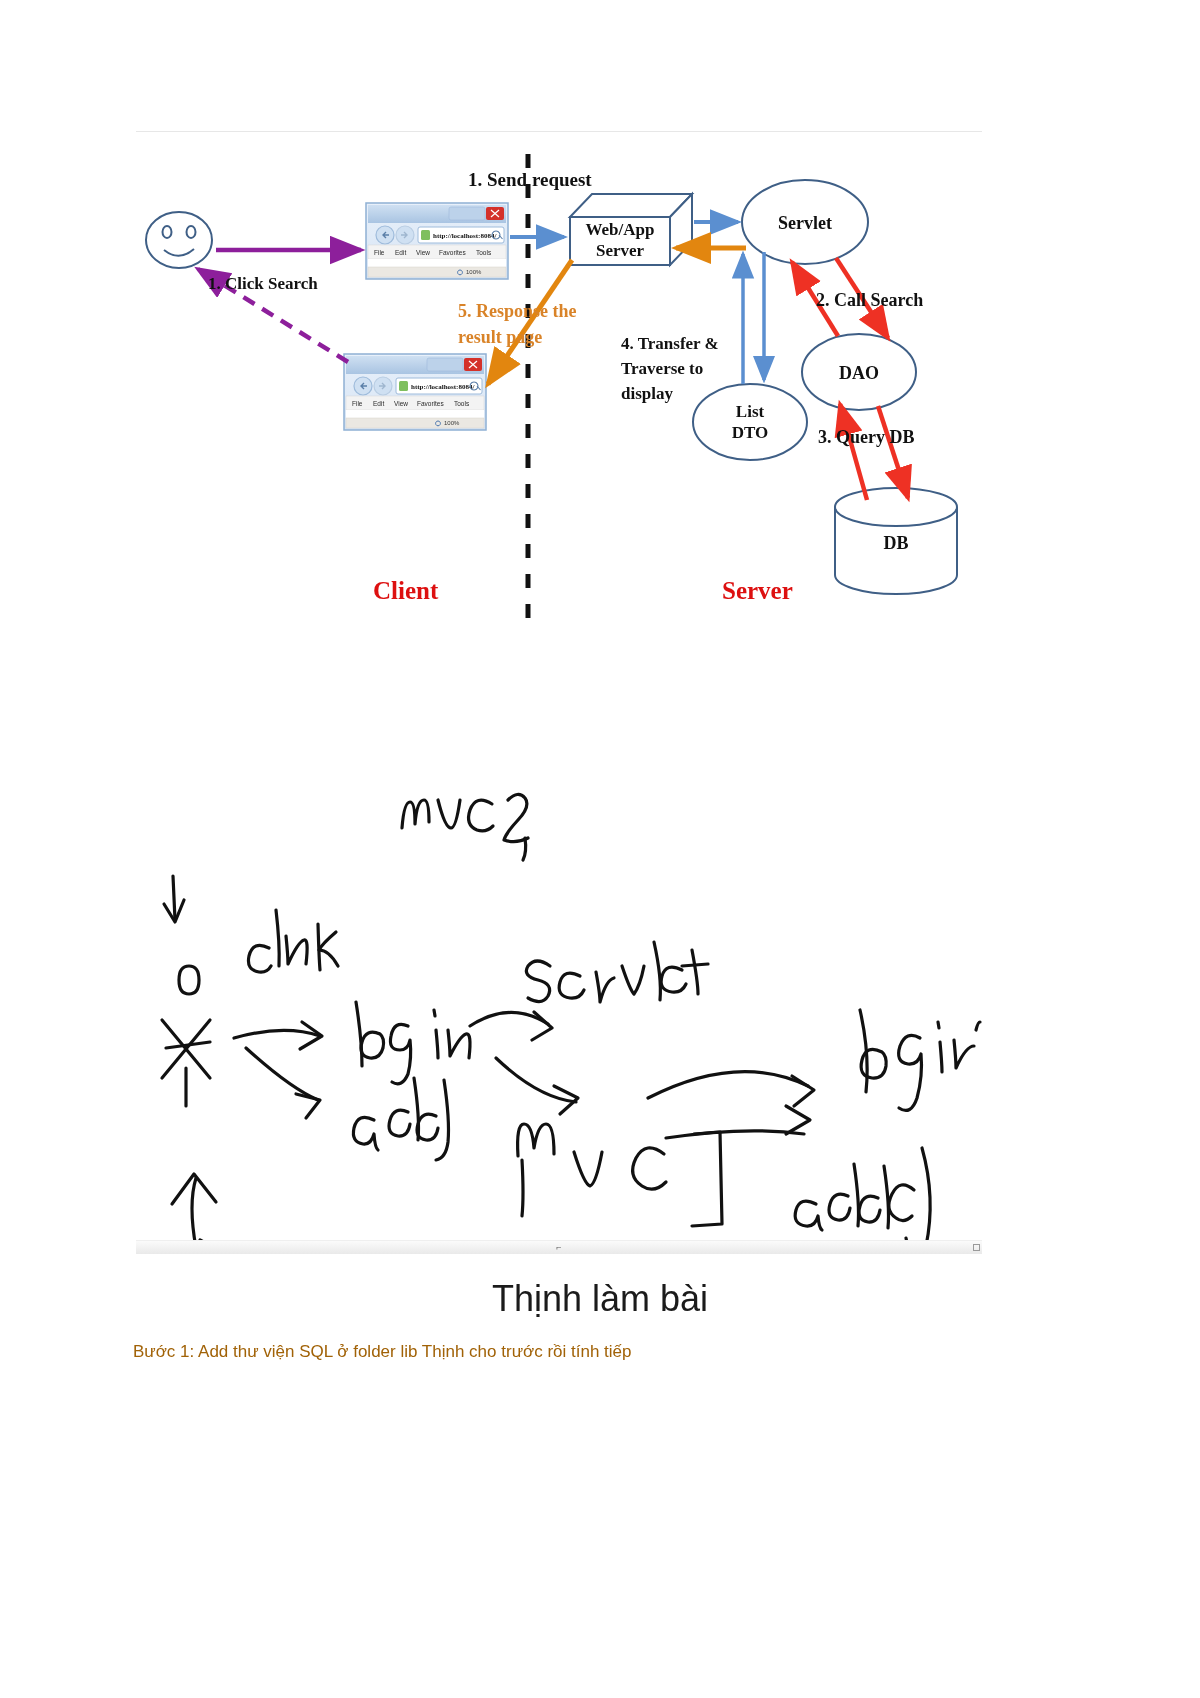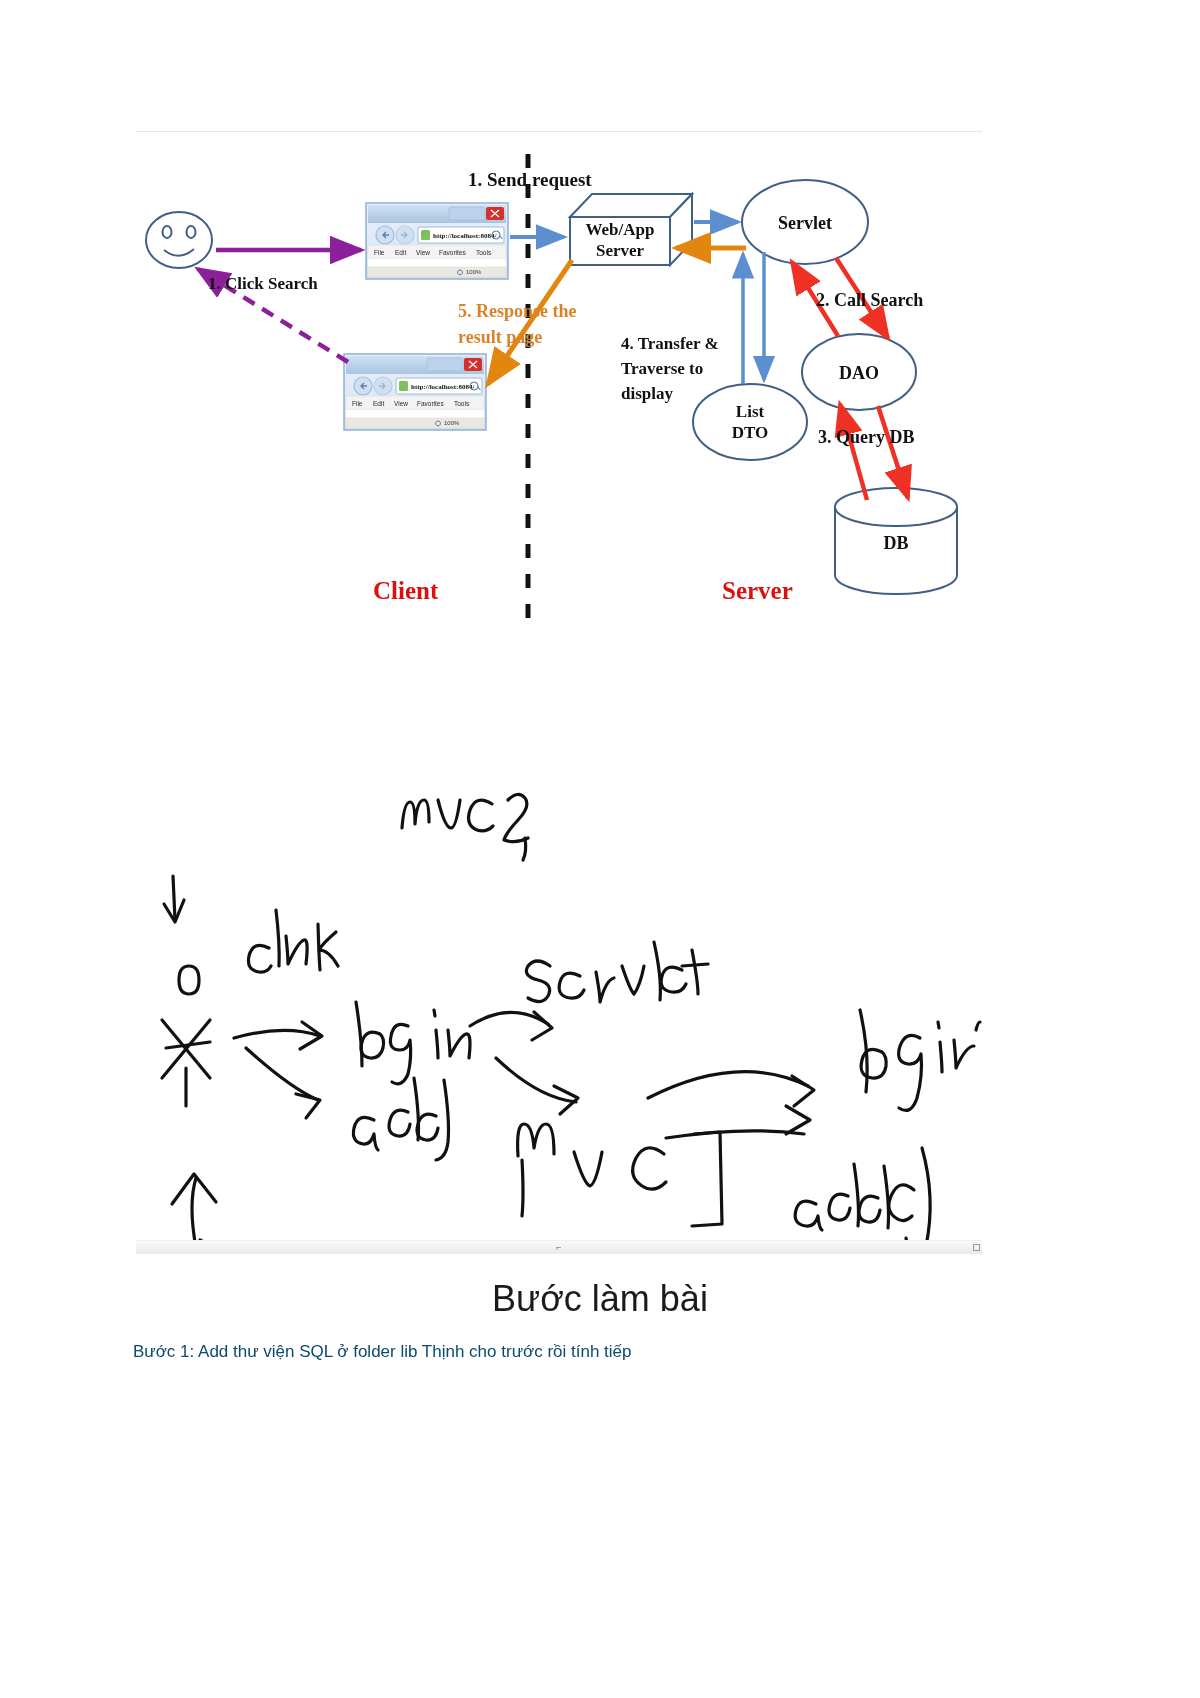--- a/index.html
+++ b/index.html
@@ -87,21 +87,21 @@
     color: #1b1b1b;
     letter-spacing: 0px;
   }
   #doc-paragraph {
     position: absolute;
     left: 133px;
     top: 1342px;
     width: 900px;
     font-family: "Liberation Sans", sans-serif;
     font-size: 17px;
-    color: #0c4a6e;
+    color: #a16207;
   }
 </style>
 </head>
 <body>
 
 <div id="figure1">
   <svg width="846" height="515" viewBox="0 0 846 515" xmlns="http://www.w3.org/2000/svg">
     <defs>
       <marker id="ar-blue" markerWidth="9" markerHeight="9" refX="7" refY="3.2" orient="auto">
         <path d="M0,0 L8,3.2 L0,6.4 z" fill="#5b8fd0"></path>
@@ -425,14 +425,14 @@
 
     </g>
   </svg>
 </div>
 
 <div id="figure2-strip">
   <span class="marker">⌐</span>
   <span class="corner"></span>
 </div>
 
-<div id="doc-heading">Bước làm bài</div>
+<div id="doc-heading">Thịnh làm bài</div>
 <div id="doc-paragraph">Bước 1: Add thư viện SQL ở folder lib Thịnh cho trước rồi tính tiếp</div>
 
 </body></html>

